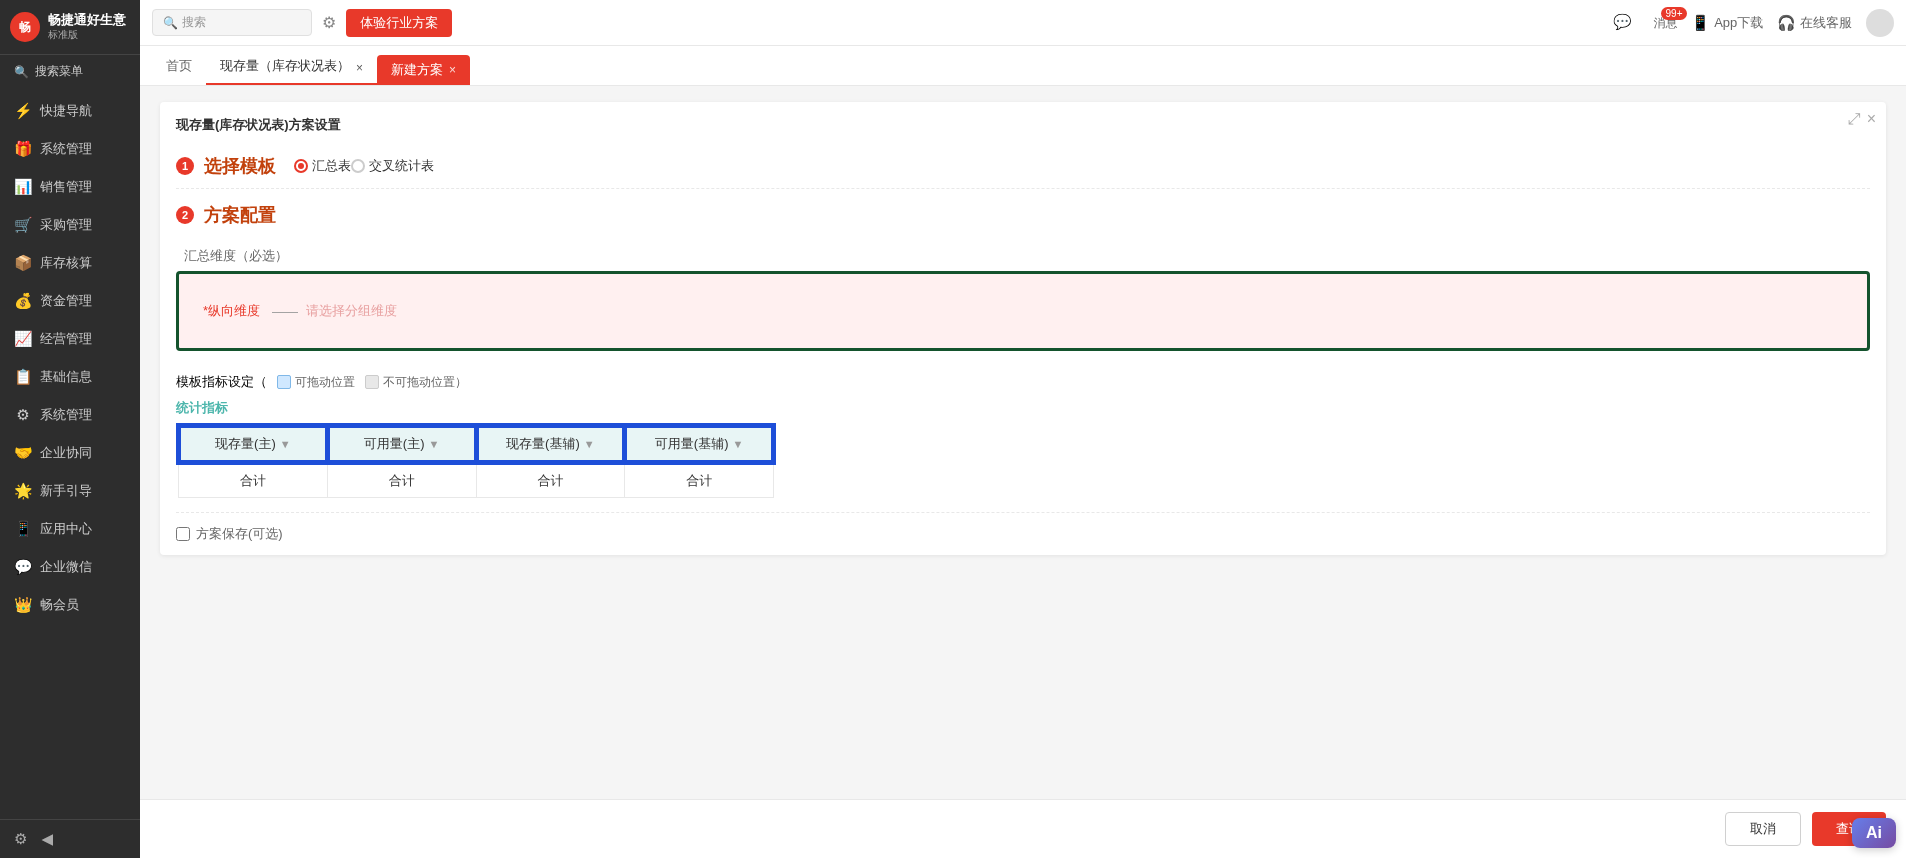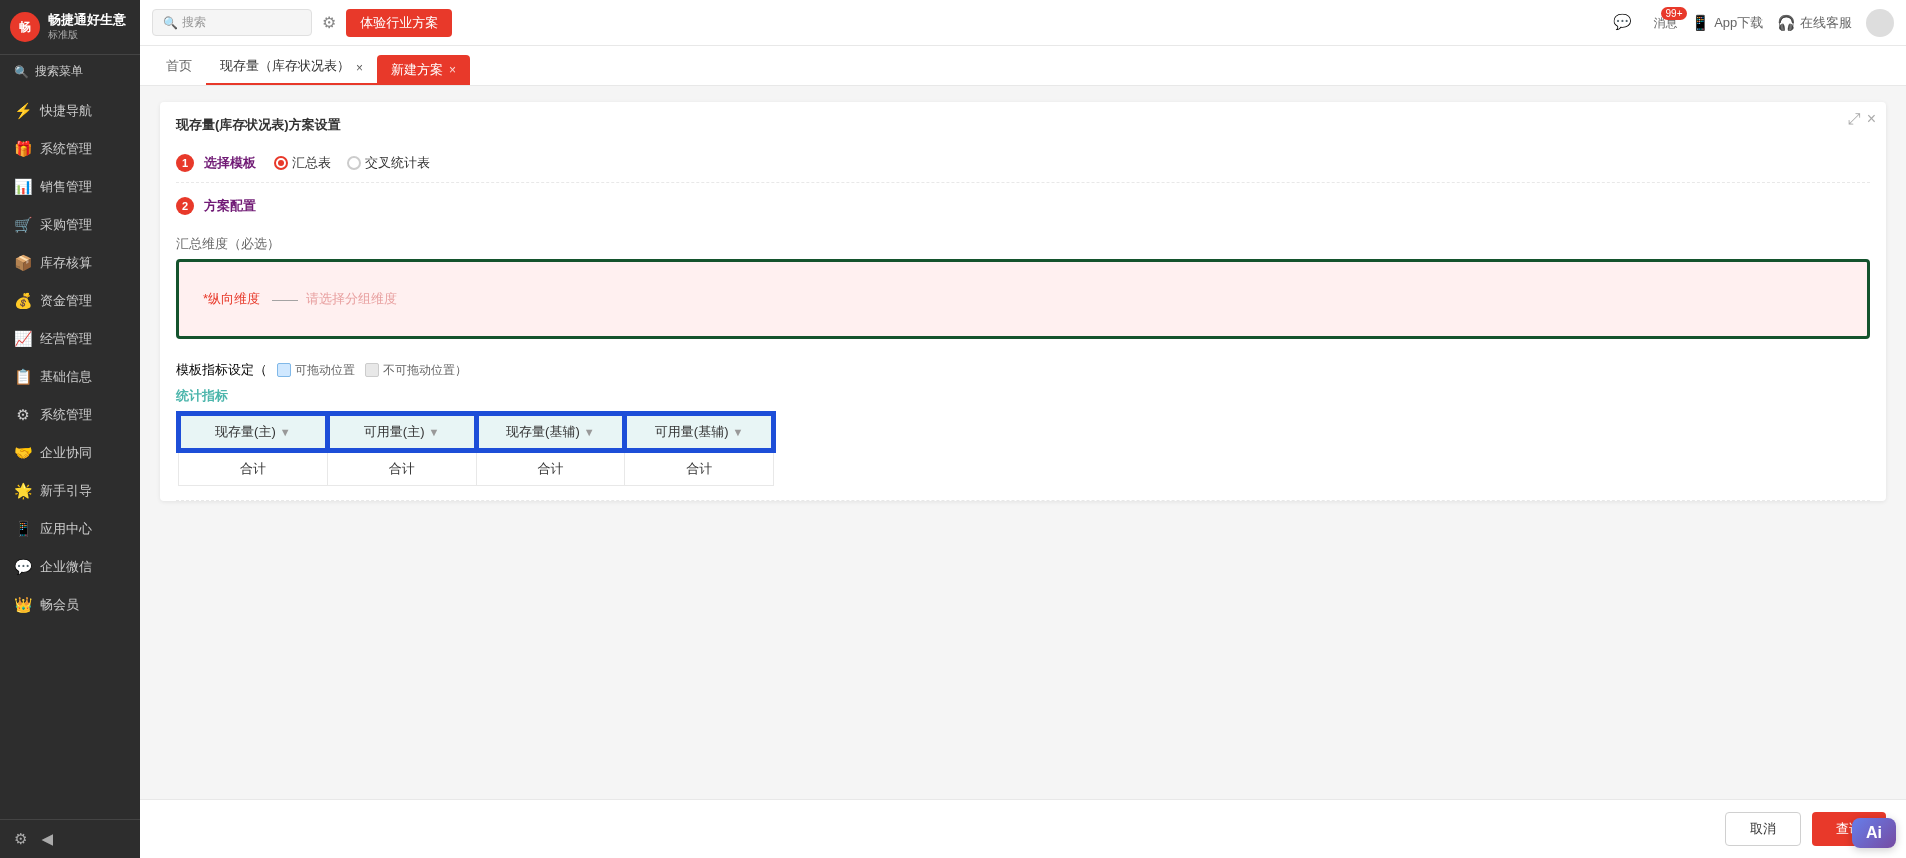--- a/index.html
+++ b/index.html
@@ -126,36 +126,36 @@
     
     .step-row {
       display: flex; align-items: center; gap: 10px;
       padding: 14px 16px 10px;
     }
     .step-badge {
       background: #e8392a; color: white; border-radius: 50%;
       width: 18px; height: 18px; display: flex; align-items: center; justify-content: center;
       font-size: 11px; font-weight: bold; flex-shrink: 0;
     }
-    .step-label { font-size: 13px; font-weight: bold; color: #701a75; }
-
-    .radio-group { display: flex; align-items: center; gap: 16px; margin-left: 8px; }
+    .step-label { font-size: 18px; font-weight: bold; color: #c2410c; }
+
+    .radio-group { display: flex; align-items: center; margin-left: 8px; }
     .radio-item { display: flex; align-items: center; gap: 4px; cursor: pointer; font-size: 13px; color: #333; }
     .radio-circle {
       width: 14px; height: 14px; border-radius: 50%;
       border: 2px solid #ccc; display: flex; align-items: center; justify-content: center;
     }
     .radio-circle.selected { border-color: #e8392a; }
     .radio-circle.selected::after {
       content: ''; width: 6px; height: 6px; border-radius: 50%; background: #e8392a;
     }
 
     .divider { border: none; border-top: 1px dashed #e8e8e8; margin: 0 16px; }
 
-    .sub-label { font-size: 13px; color: #666; padding: 10px 16px 6px; }
+    .sub-label { font-size: 13px; color: #666; padding: 10px 24px 6px; }
 
     
     .pink-area {
       margin: 0 16px 14px;
       background: #fff0f0;
       border: 3px solid #14532d;
       border-radius: 4px;
       padding: 28px 24px;
       display: flex; align-items: center;
     }
@@ -453,20 +453,24 @@
               <td>合计</td>
               <td>合计</td>
             </tr>
           </tbody>
         </table>
       </div>
 
 
       <hr class="divider">
 
+      <div class="save-row">
+        <input type="checkbox" class="save-checkbox" style="">
+        <span class="save-text">方案保存(可选)</span>
+      </div>
     </div>
 
   </div>
 
   <div class="footer-bar">
     <button class="btn-cancel">取消</button>
     <button class="btn-query">查询</button>
   </div>
 
 </div>

